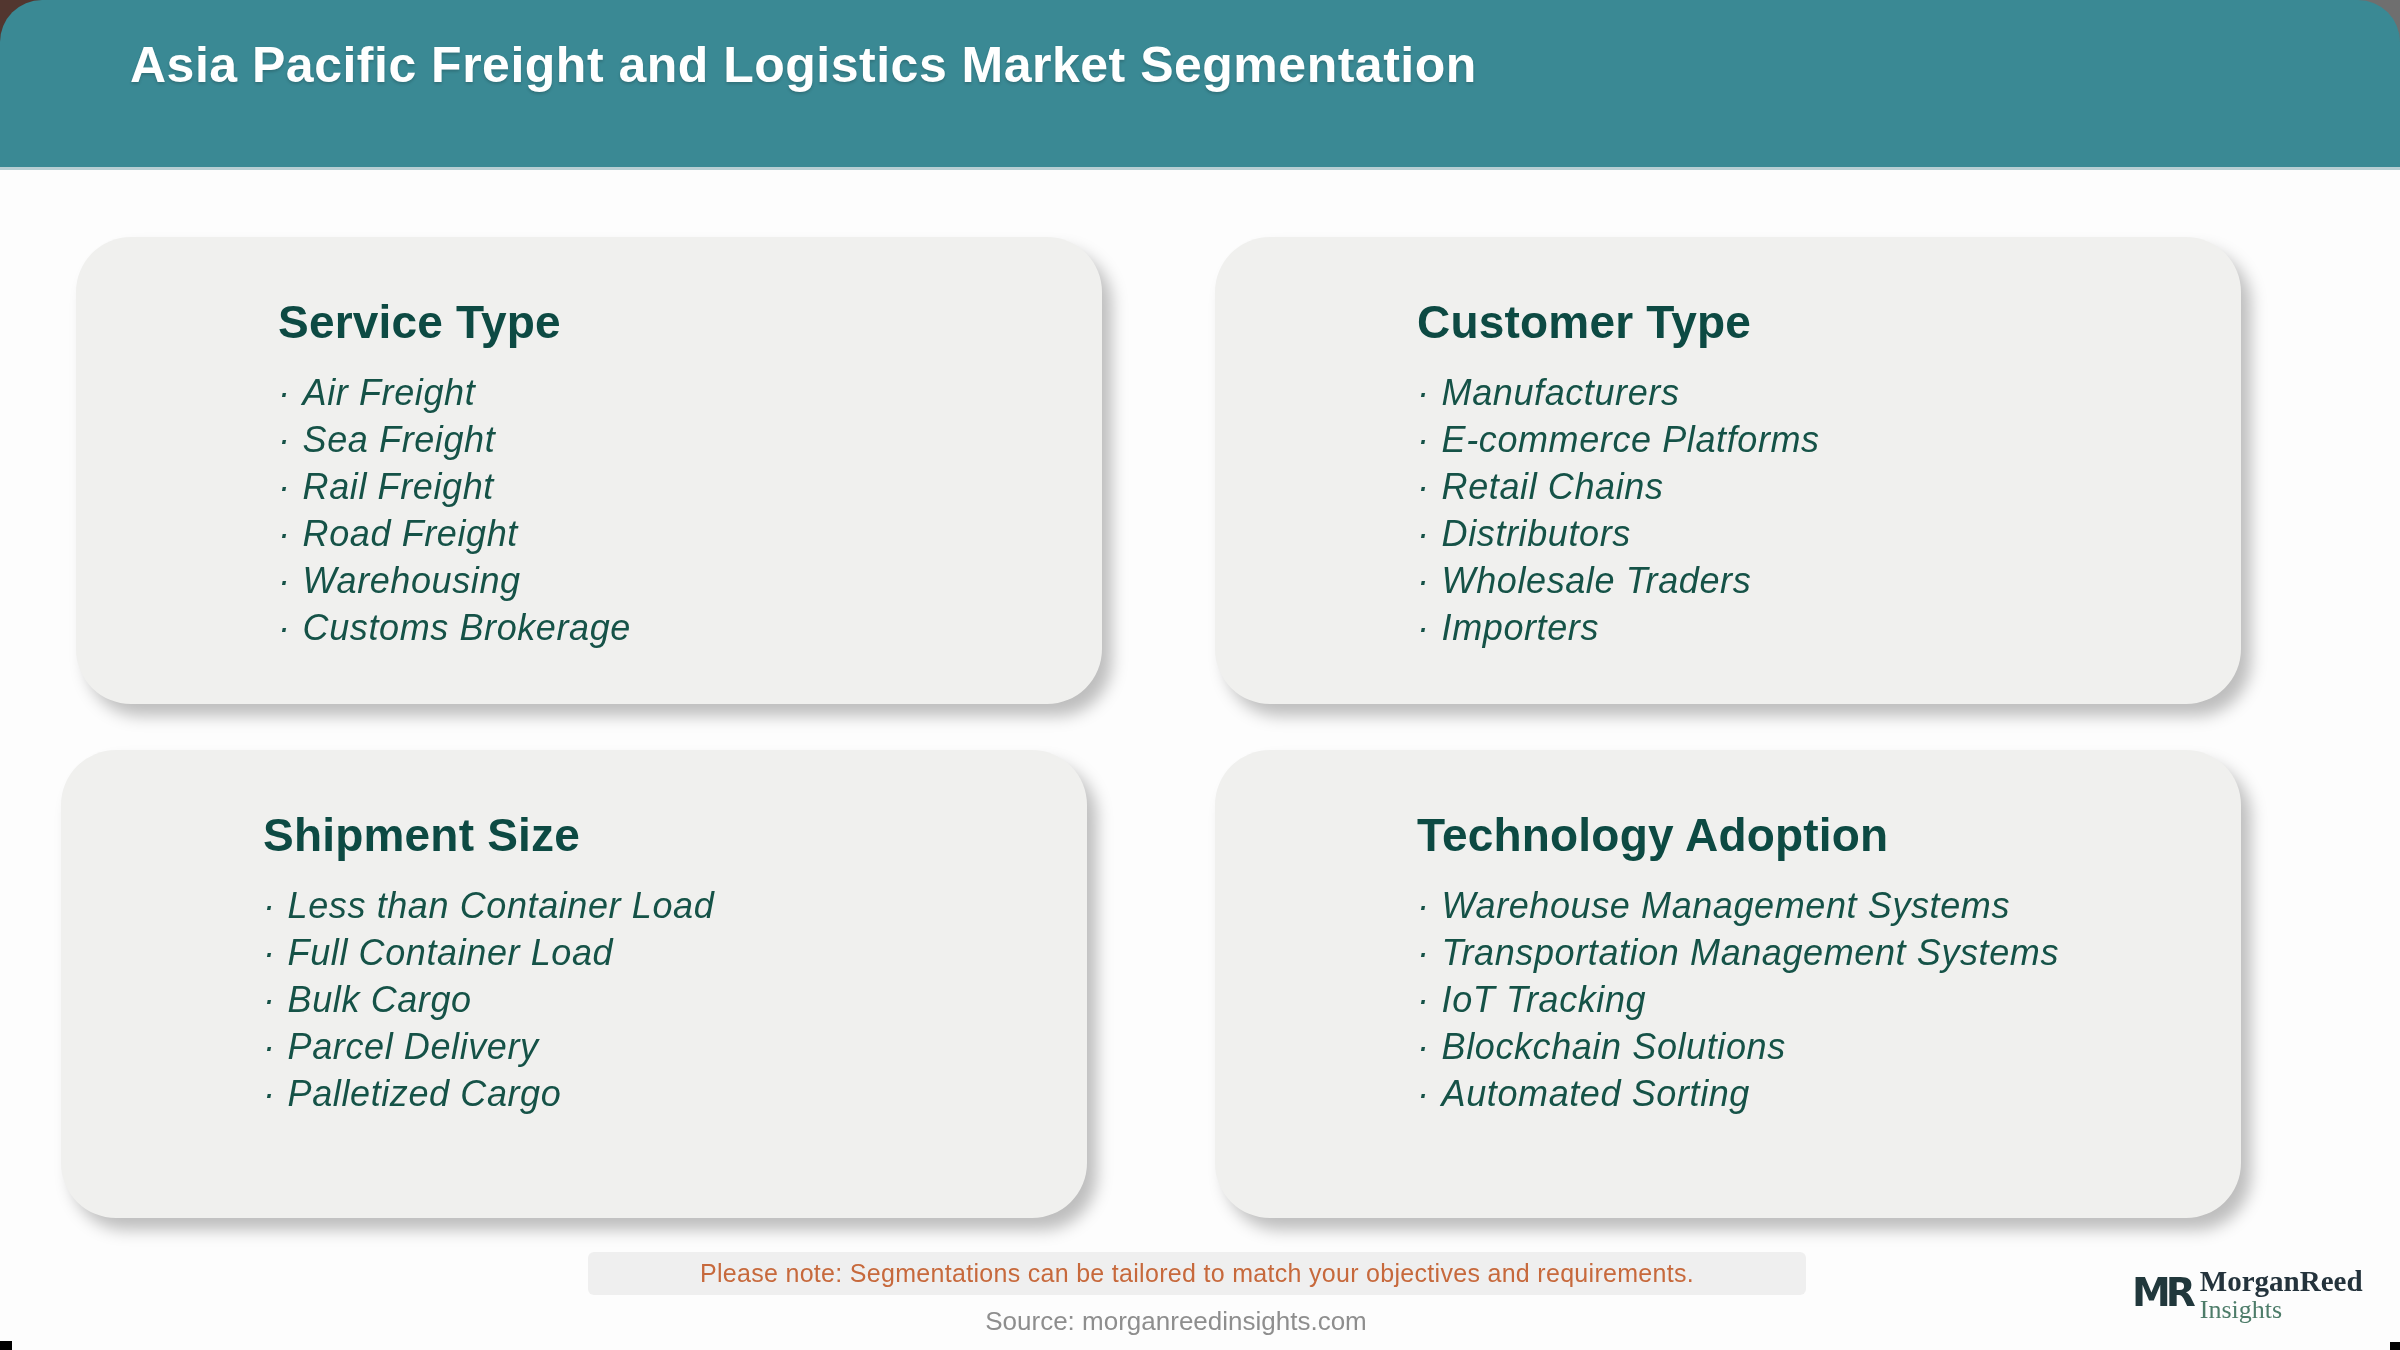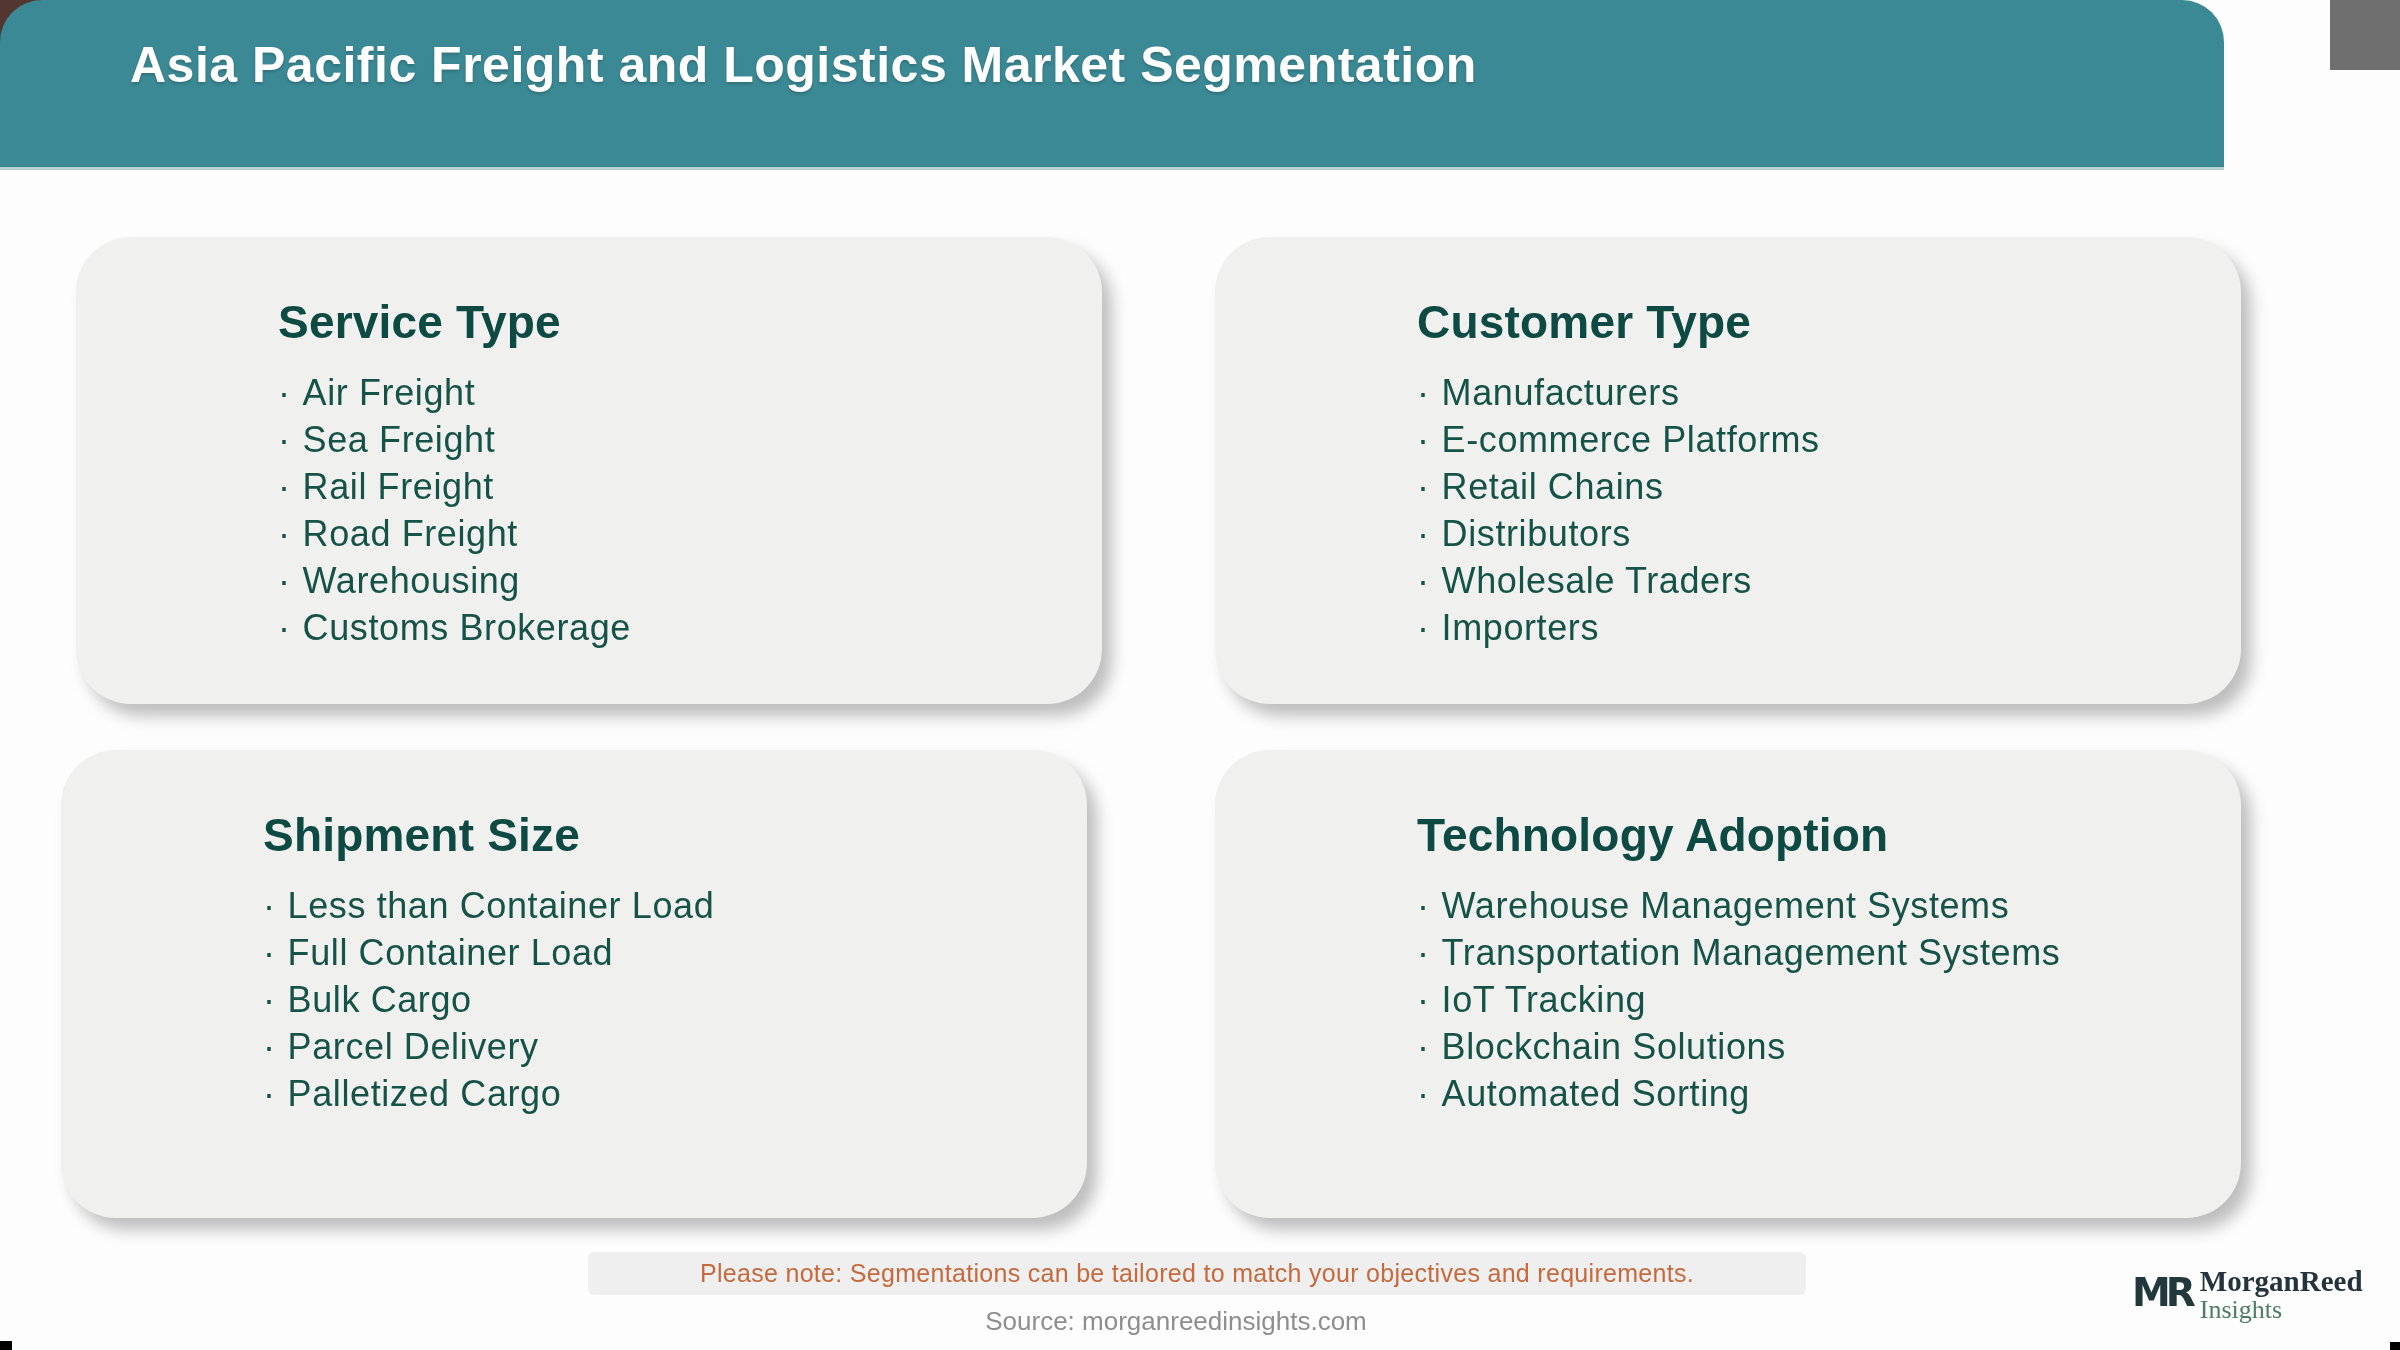--- a/index.html
+++ b/index.html
@@ -13,21 +13,21 @@
   }
 
   
   .corner-tl, .corner-tr { position: absolute; top: 0; width: 70px; height: 70px; z-index: 0; }
   .corner-tl { left: 0; background: #52362f; }
   .corner-tr { right: 0; background: #6f6f6f; }
 
   .header {
     position: absolute;
     left: 0; top: 0;
-    width: 2224px; height: 170px;
+    width: 2400px; height: 170px;
     background: #3a8994;
     border-radius: 42px 42px 0 0;
     border-bottom: 3px solid #b7ced3;
     box-sizing: border-box;
     z-index: 1;
   }
   .page-title {
     position: absolute;
     left: 130px; top: 36px;
     margin: 0;
@@ -59,20 +59,21 @@
     letter-spacing: 0.2px;
     color: #0d4a43;
   }
   .card-list { list-style: none; margin: 20px 0 0 0; padding: 0; }
   .card-list li {
     font-size: 36px;
     line-height: 47px;
     letter-spacing: 0.6px;
     color: #155247;
     white-space: nowrap;
+    font-style: italic;
   }
   .bullet { display: inline-block; margin-right: 12px; color: #155247; }
 
   .note-banner {
     position: absolute;
     left: 588px; top: 1252px;
     width: 1218px; height: 43px;
     background: #efefef;
     border-radius: 6px;
     text-align: center;

